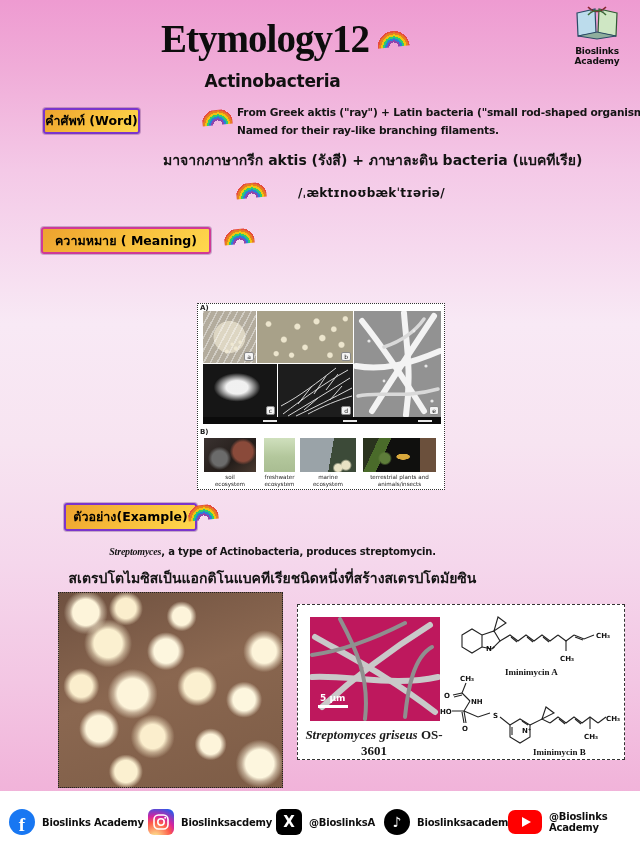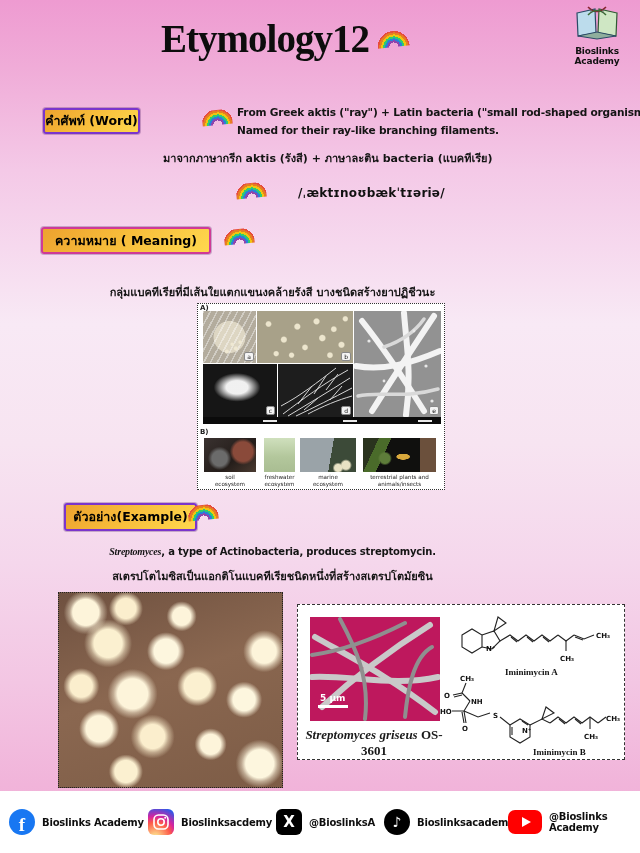--- a/index.html
+++ b/index.html
@@ -25,21 +25,21 @@
   .logo-label{font-size:9px;font-weight:700;margin-top:1px;letter-spacing:-0.2px;}
 
   
   .label-box{position:absolute;box-sizing:border-box;display:flex;align-items:center;justify-content:center;
     background:linear-gradient(135deg,#eda22f 0%,#f7bc3a 45%,#ffd84e 100%);
     border:2px solid #7b35cc;border-radius:3px;font-weight:700;font-size:12.5px;color:#000;padding:2px 0;
     box-shadow:0 0 0 1px rgba(60,10,90,.25);}
   .label-box.magenta{border-color:#cf3a96;text-align:center;}
 
   .body-line{font-size:10.6px;font-weight:600;letter-spacing:-0.2px;color:#141414;}
-  .thai-line{font-size:11px;font-weight:600;color:#141414;}
+  .thai-line{font-size:14px;font-weight:600;color:#141414;}
   .ipa{font-size:12px;font-weight:600;letter-spacing:0.2px;}
 
   
   .main-figure{left:197px;top:303px;width:248px;height:187px;background:#fff;border:1.6px dotted #333;box-sizing:border-box;}
   .panel-label{position:absolute;font-size:7px;font-weight:700;color:#222;}
   .subimg{position:absolute;overflow:hidden;}
   .chip{position:absolute;right:2px;bottom:2px;background:#f4f4f4;border:0.5px solid #888;border-radius:2px;
     font-size:6px;line-height:7px;padding:0 2px;color:#111;}
   .blackbar{position:absolute;left:5px;top:113px;width:238px;height:7px;background:#0b0b0b;}
   .scalebar{position:absolute;top:2.5px;height:2px;background:#e8e8e8;}
@@ -105,37 +105,37 @@
         <path d="M14,2 C20,8 26,8 32,2" fill="none" stroke="#8a2330" stroke-width="1.6"></path>
         <path d="M14,10 C20,4 26,4 32,10" fill="none" stroke="#3a6b35" stroke-width="1.6"></path>
         <line x1="17" y1="4" x2="17" y2="8" stroke="#555" stroke-width="0.8"></line>
         <line x1="23" y1="5.5" x2="23" y2="6.5" stroke="#555" stroke-width="0.8"></line>
         <line x1="29" y1="4" x2="29" y2="8" stroke="#555" stroke-width="0.8"></line>
       </svg>
     </span>
     <div class="logo-label">Bioslinks Academy</div>
   </div>
 
+  <div class="abs subtitle">Actinobacteria</div>
 
   <div class="label-box" style="left:43px;top:108px;width:97px;height:26px;">
     <span>คำศัพท์ (Word)</span>
   </div>
   <span class="abs rainbow small" style="left:194px;top:110px;"></span>
   <div class="abs body-line nowrap" style="left:237px;top:106px;">From Greek aktis ("ray") + Latin bacteria ("small rod-shaped organism").</div>
   <div class="abs body-line nowrap" style="left:237px;top:124px;">Named for their ray-like branching filaments.</div>
   <div class="abs thai-line nowrap" style="left:163px;top:149px;">มาจากภาษากรีก aktis (รังสี) + ภาษาละติน bacteria (แบคทีเรีย)</div>
 
   <span class="abs rainbow small" style="left:228px;top:183px;"></span>
   <div class="abs ipa nowrap" style="left:298px;top:186px;">/ˌæktɪnoʊbækˈtɪəriə/</div>
 
   <div class="label-box magenta" style="left:41px;top:227px;width:170px;height:27px;">
     <span>ความหมาย ( Meaning)</span>
   </div>
   <span class="abs rainbow small" style="left:216px;top:229px;"></span>
-  <div class="center-col thai-line" style="top:283px;">กลุ่มแบคทีเรียที่มีเส้นใยแตกแขนงคล้ายรังสี บางชนิดสร้างยาปฏิชีวนะ</div>
 
   <div class="abs main-figure">
     <span class="panel-label" style="left:2px;top:0px;">A)</span>
 
     <div class="subimg" style="left:5px;top:7px;width:53px;height:52px;
       background-image:
         radial-gradient(circle at 62% 72%, #efe8d2 1.5px, transparent 2.5px),
         radial-gradient(circle at 45% 78%, #efe8d2 1.5px, transparent 2.5px),
         radial-gradient(circle at 55% 64%, #efe8d2 1.2px, transparent 2.2px),
         radial-gradient(circle at 70% 60%, #efe8d2 1.2px, transparent 2.2px),

